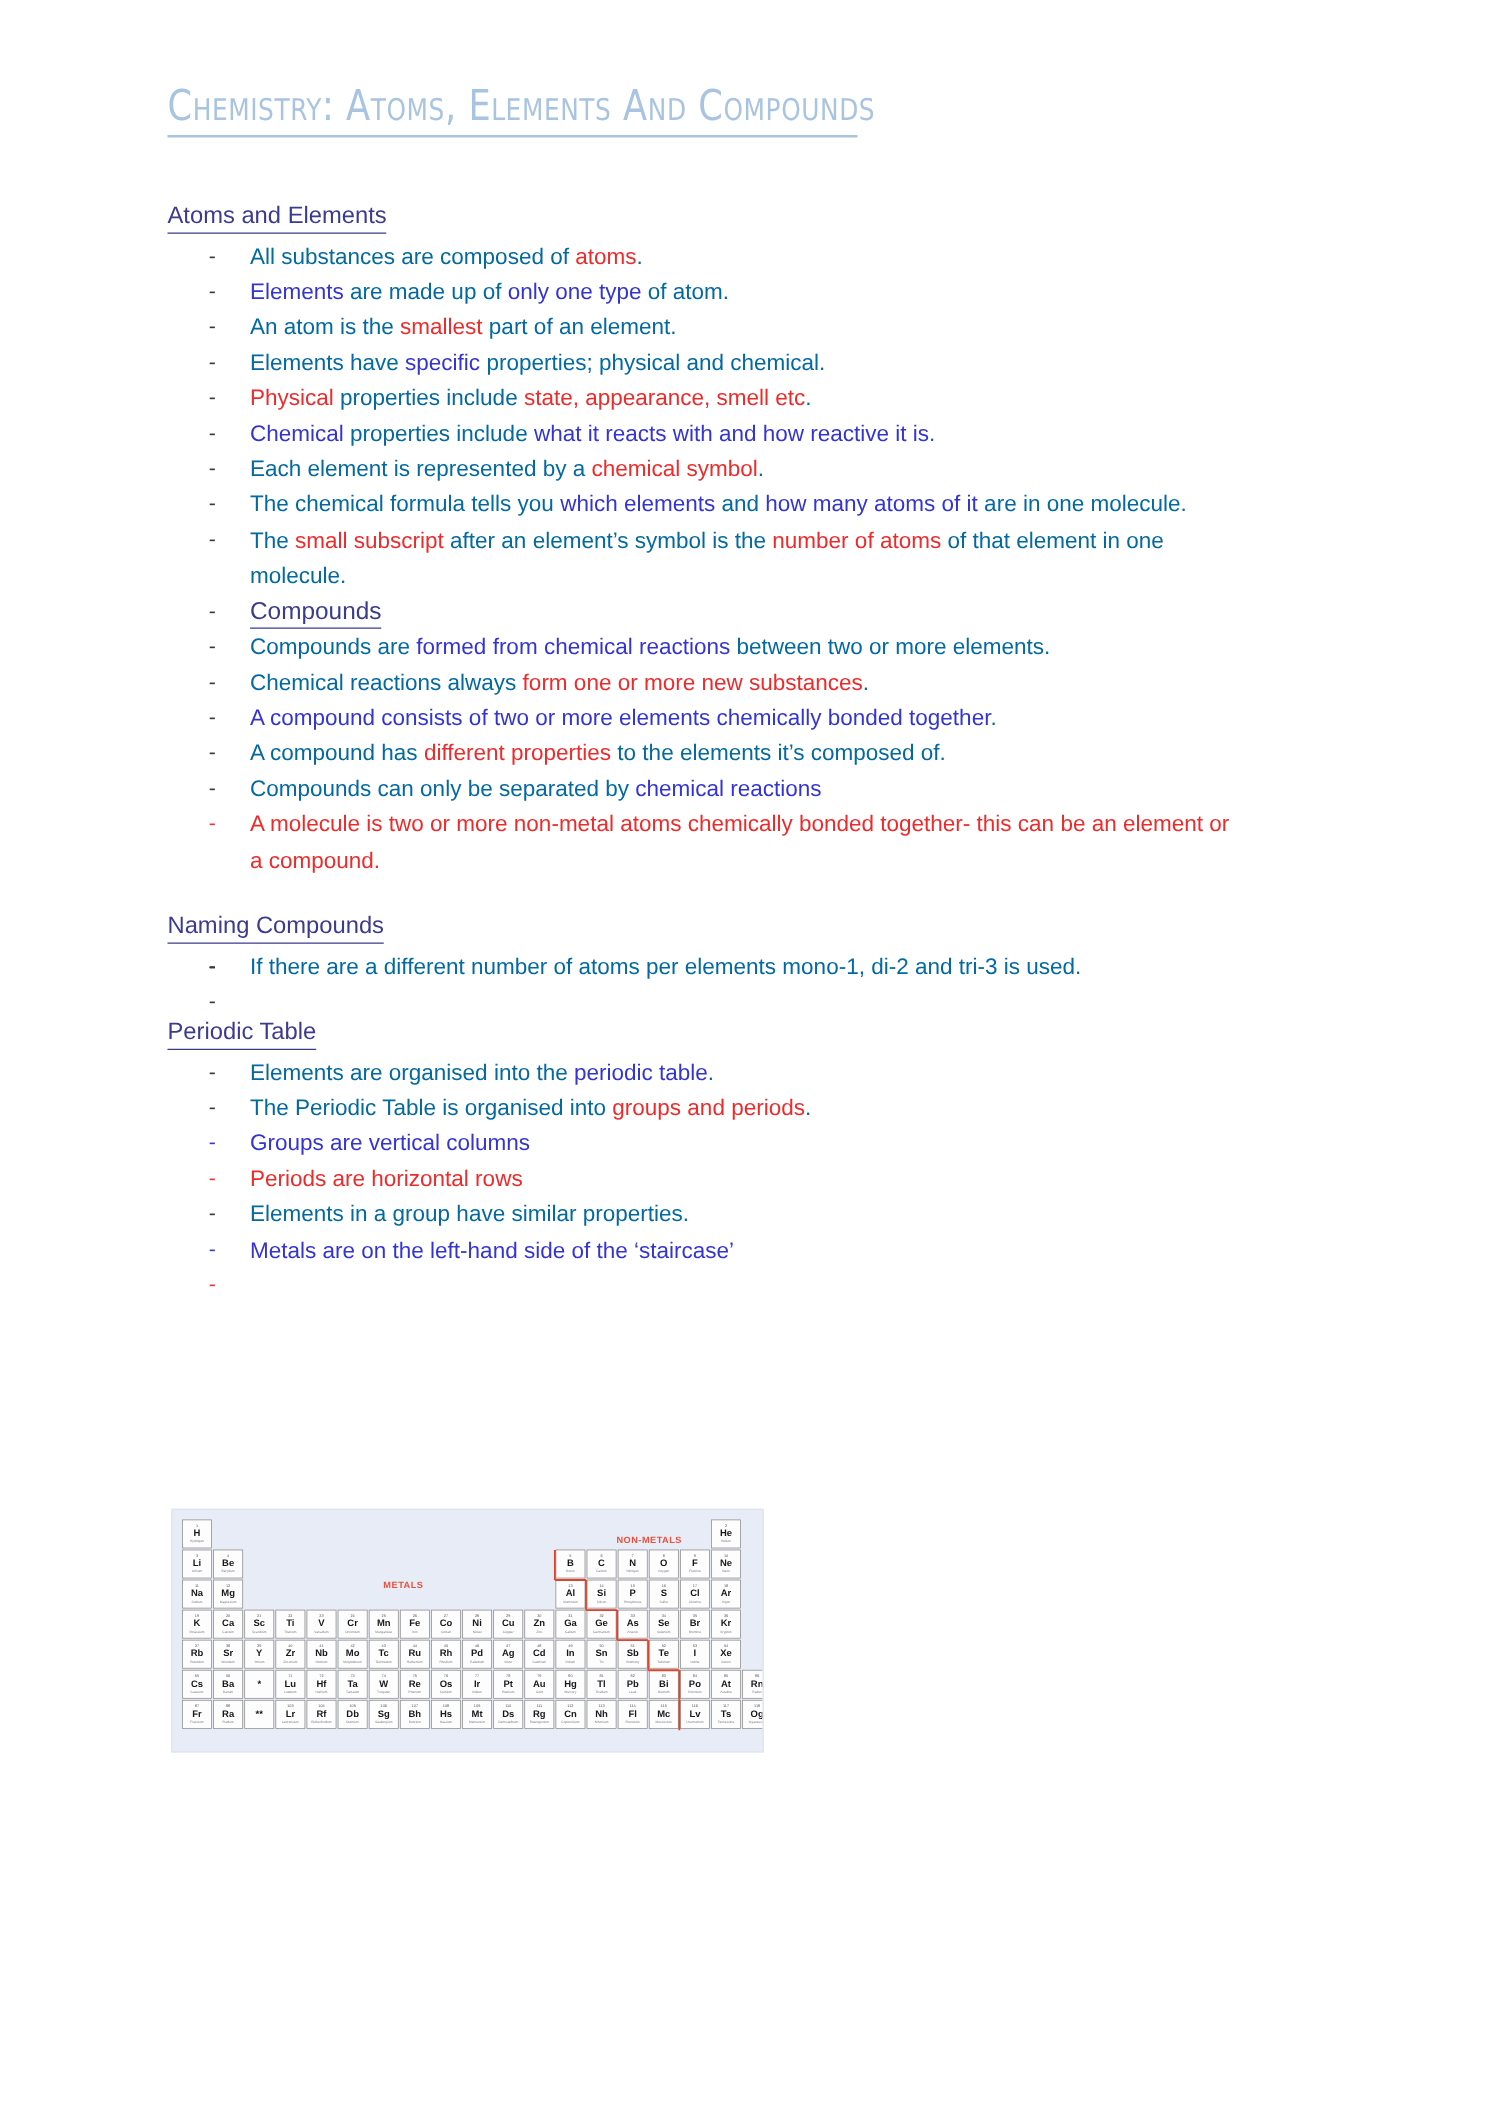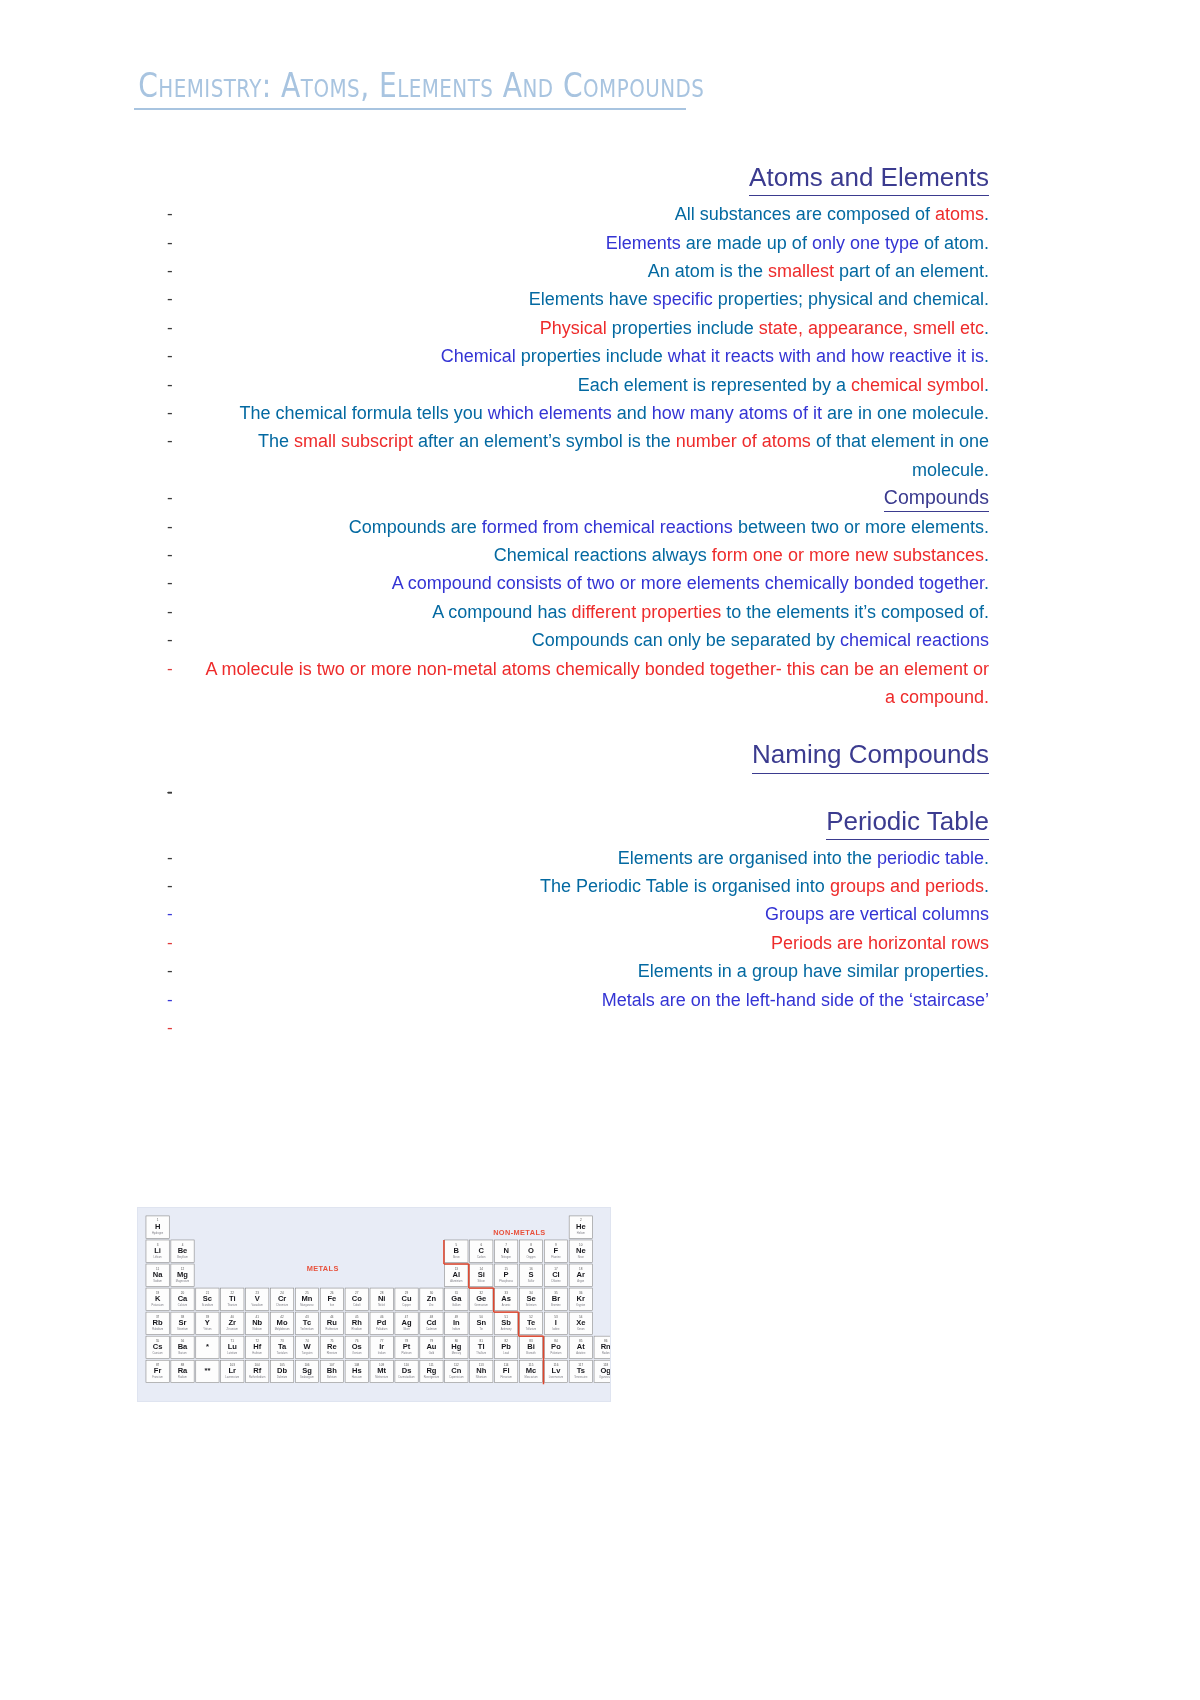--- a/index.html
+++ b/index.html
@@ -13,21 +13,20 @@
     position: relative;
     font-family: "Liberation Sans", sans-serif;
     -webkit-font-smoothing: antialiased;
   }
   .page {
     position: absolute;
     inset: 0;
     background: #ffffff;
     padding: 0;
     overflow: hidden;
-    text-align: right;
   }
 
   
   .title-wrap {
     position: absolute;
     left: 134px;
     top: 66px;
     width: 620px;
   }
   .doc-title {
@@ -54,21 +53,21 @@
 
   
   .content {
     position: absolute;
     left: 134px;
     top: 160px;
     width: 855px;
   }
 
   h2.section-heading {
-    font-size: 26px;
+    font-size: 19px;
     font-weight: 400;
     color: #3b3b8f;
     margin: 0 0 4px 0;
     padding: 0;
     display: inline-block;
     border-bottom: 1.5px solid #3b3b8f;
     line-height: 1.35;
   }
   .heading-block { margin-top: 0; }
   .heading-block.spaced { margin-top: 26px; }
@@ -152,21 +151,21 @@
           <li><span class="dash">-</span><span class="k">Compounds are </span><span class="b">formed from chemical reactions</span><span class="k"> between two or more elements.</span></li>
           <li><span class="dash">-</span><span class="k">Chemical reactions always </span><span class="r">form one or more new substances</span><span class="k">.</span></li>
           <li><span class="dash">-</span><span class="b">A compound consists of two or more elements chemically bonded together</span><span class="k">.</span></li>
           <li><span class="dash">-</span><span class="k">A compound has </span><span class="r">different properties</span><span class="k"> to the elements it’s composed of.</span></li>
           <li><span class="dash">-</span><span class="k">Compounds can only be separated by </span><span class="b">chemical reactions</span></li>
           <li class="red"><span class="dash">-</span><span class="r">A molecule is two or more non-metal atoms chemically bonded together- this can be an element or a compound.</span></li>
         </ul></div>
       <div class="heading-block spaced"><h2 class="section-heading">Naming Compounds</h2><ul class="bullets">
           <li><span class="dash">-</span></li>
           <li><span class="dash">-</span></li>
-          <li><span class="dash">-</span></li>
+          <li><span class="dash">-</span><span class="k">If there are a different number of atoms per elements mono-1, di-2 and tri-3 is used.</span></li>
           <li><span class="dash">-</span></li>
         </ul></div>
       <div class="heading-block spaced"><h2 class="section-heading">Periodic Table</h2><ul class="bullets">
           <li><span class="dash">-</span><span class="k">Elements are organised into the </span><span class="b">periodic table</span><span class="k">.</span></li>
           <li><span class="dash">-</span><span class="k">The Periodic Table is organised into </span><span class="r">groups and periods</span><span class="k">.</span></li>
           <li class="blue"><span class="dash">-</span><span class="b">Groups are vertical columns</span></li>
           <li class="red"><span class="dash">-</span><span class="r">Periods are horizontal rows</span></li>
           <li><span class="dash">-</span><span class="k">Elements in a group have similar properties.</span></li>
           <li class="blue"><span class="dash">-</span><span class="b">Metals are on the left-hand side of the ‘staircase’</span></li>
           <li class="red"><span class="dash">-</span></li>

